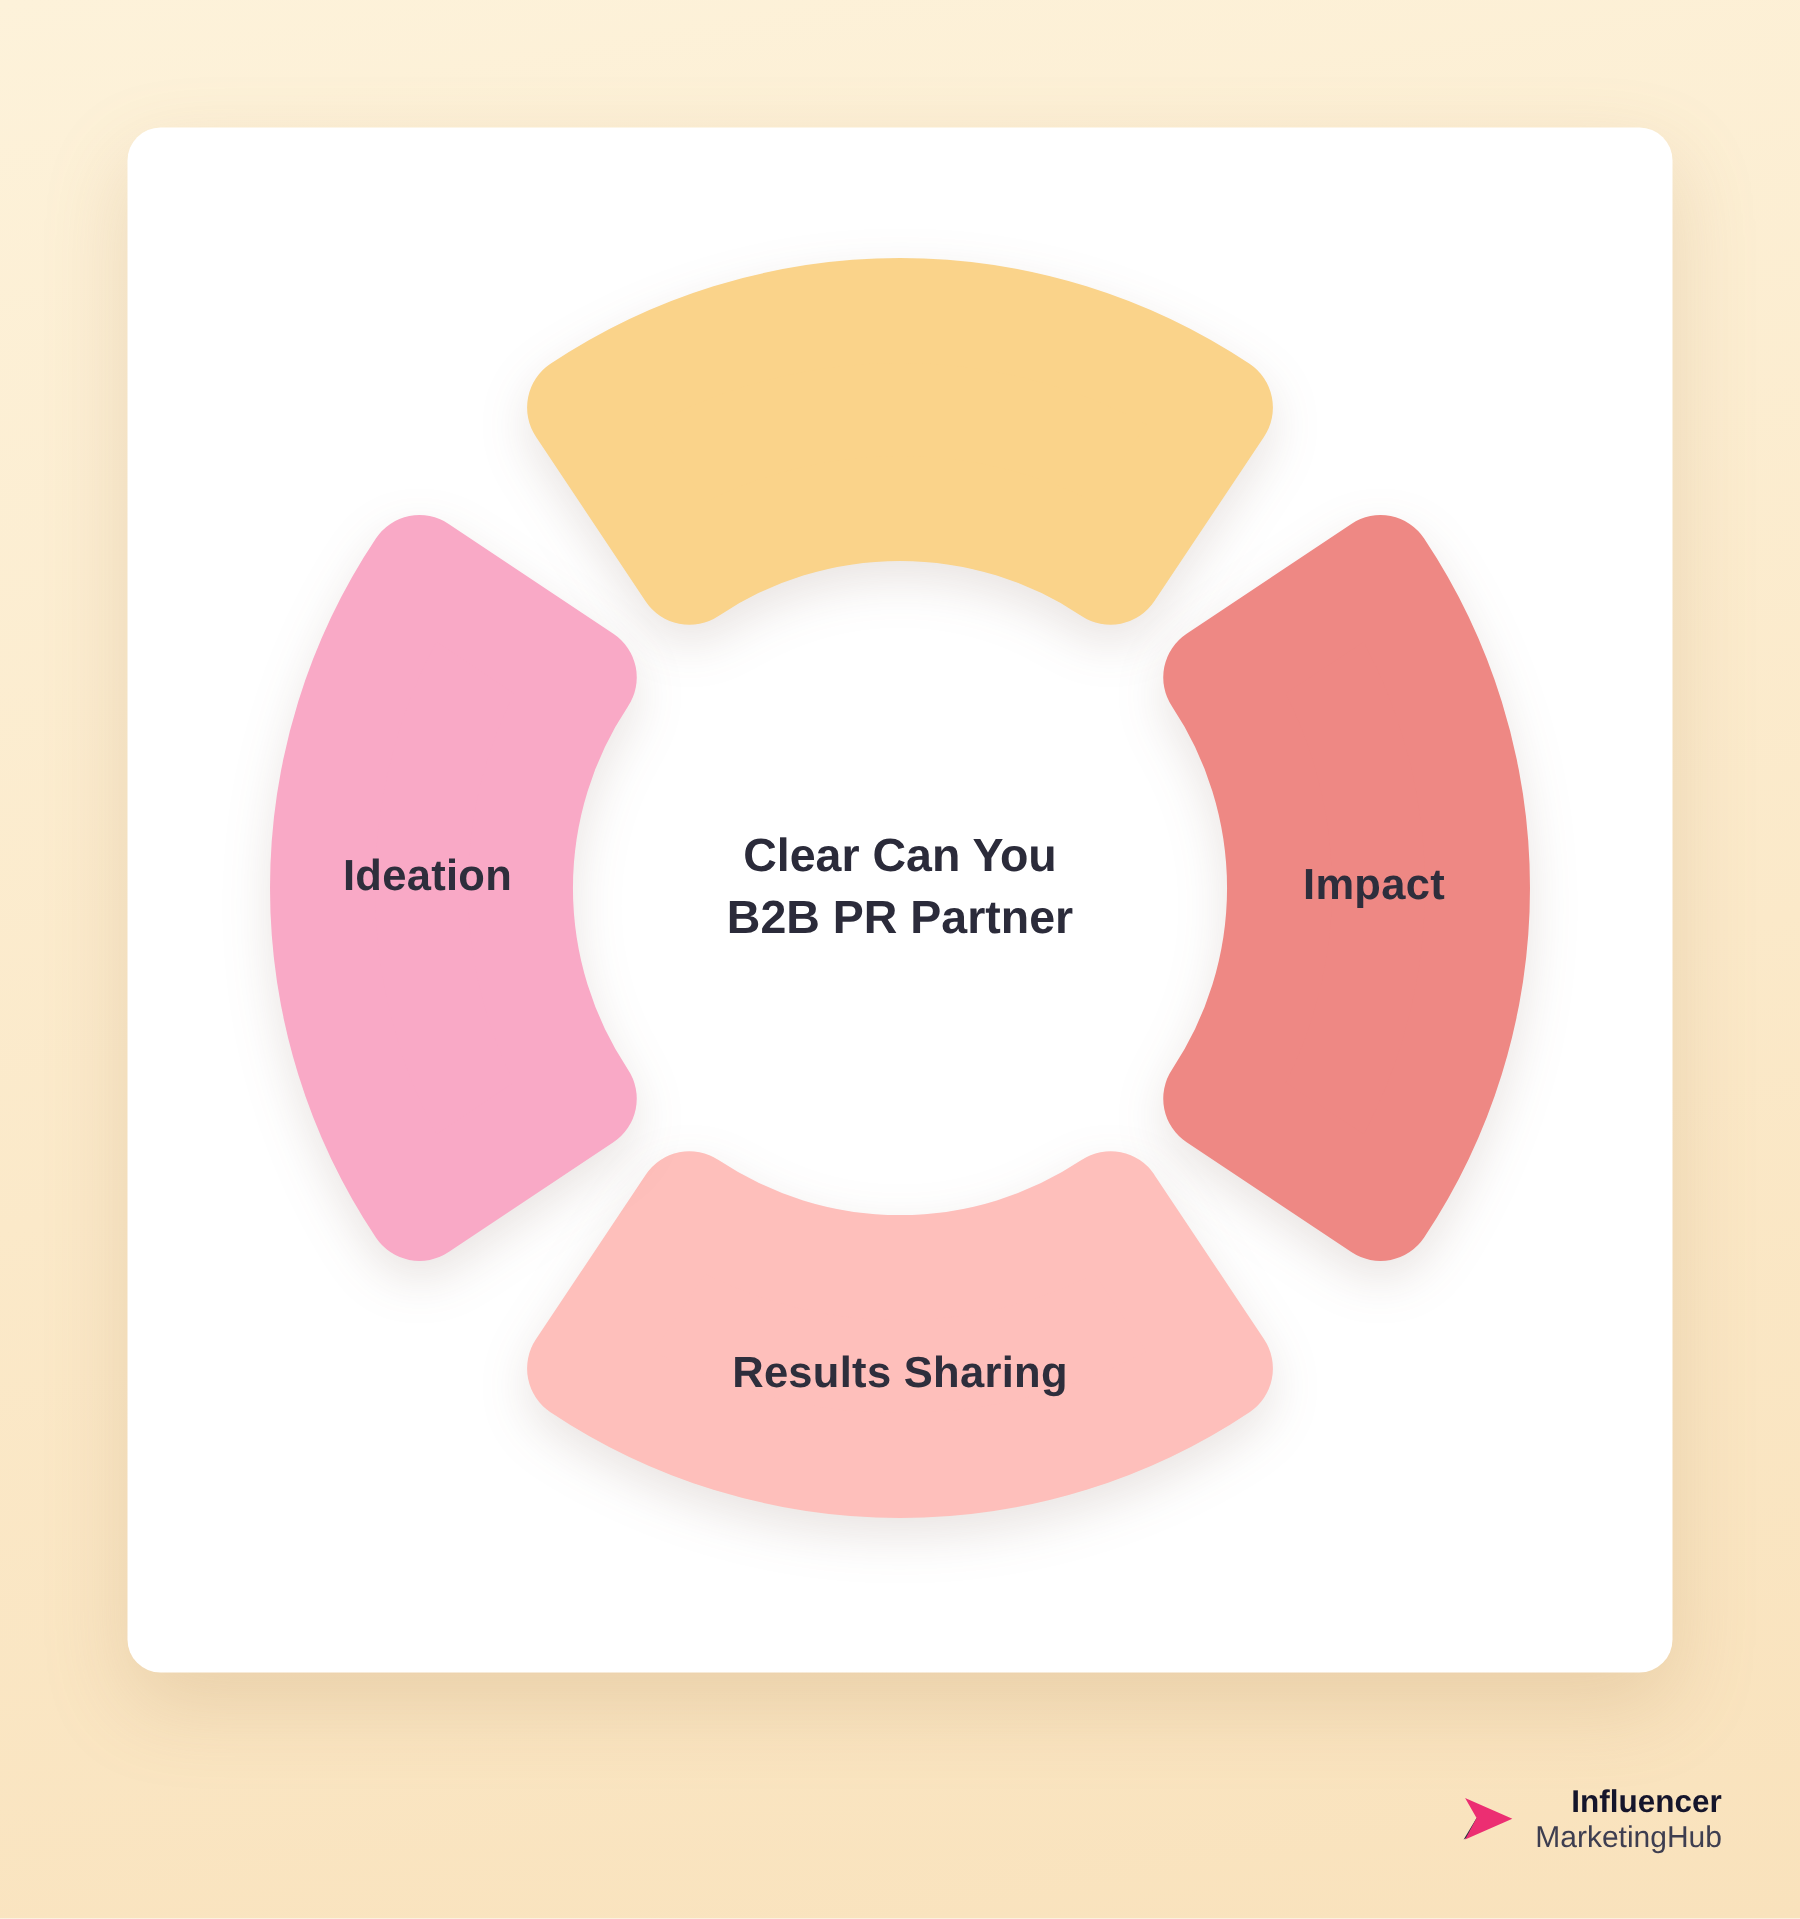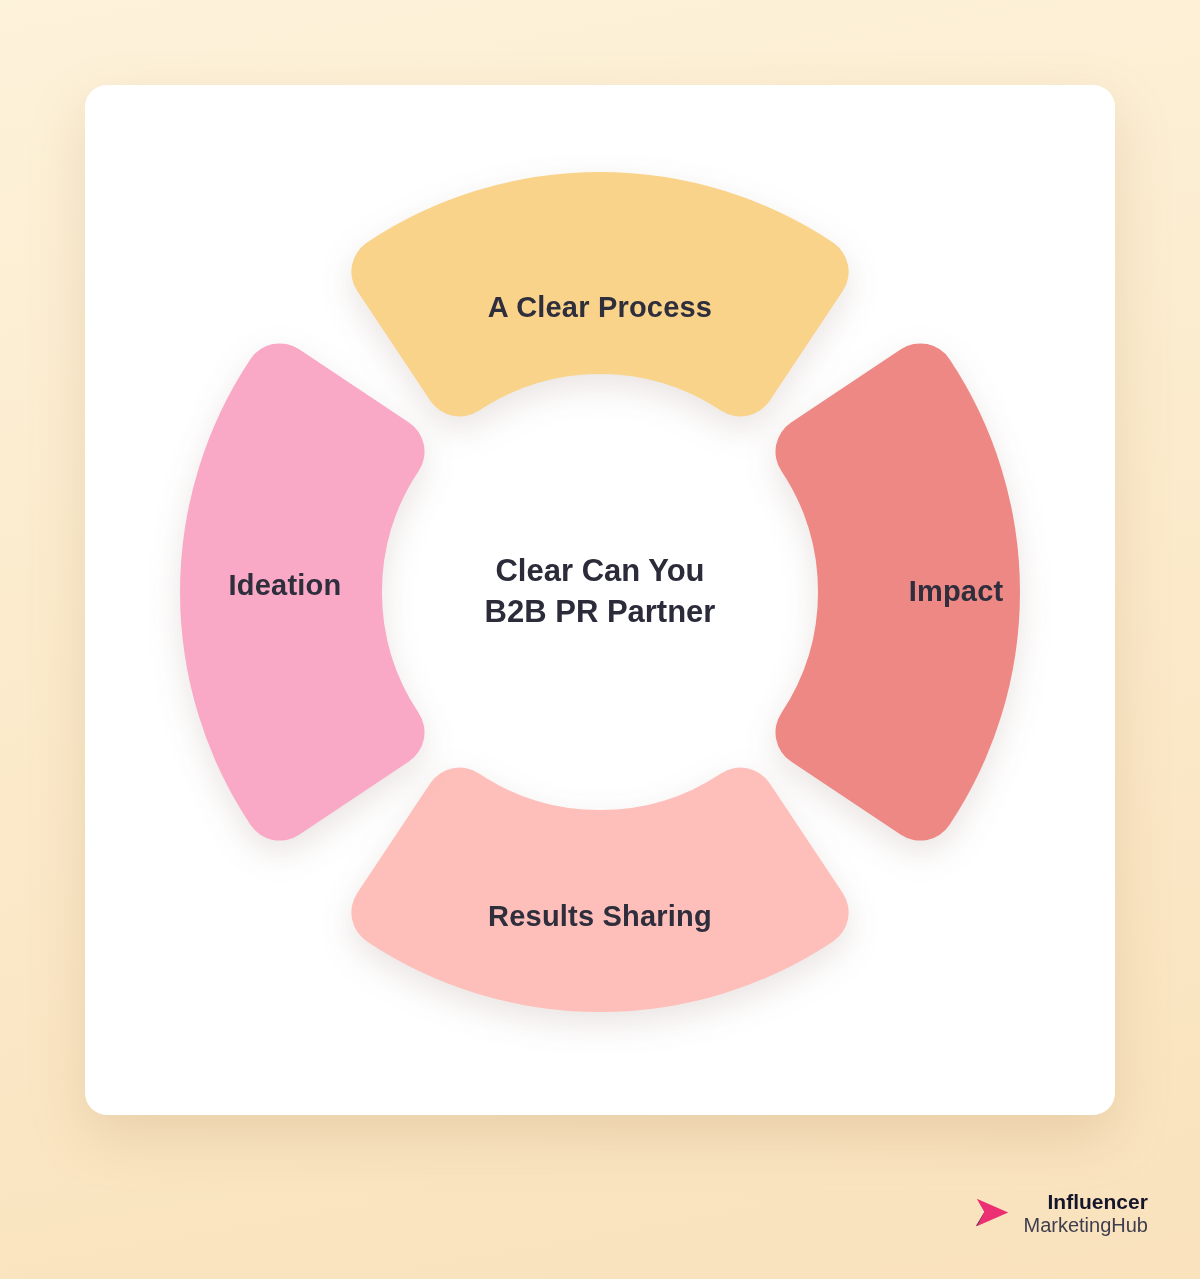--- a/index.html
+++ b/index.html
@@ -28,21 +28,21 @@
     position: absolute;
     transform: translate(-50%, -50%);
     font-weight: 700;
     font-size: 29px;
     letter-spacing: 0.2px;
     color: #2E2E3C;
     text-align: center;
     white-space: nowrap;
   }
   .label-top    { left: 515px; top: 222px; }
-  .label-right  { left: 831px; top: 506px; margin-left: 40px; }
+  .label-right  { left: 831px; top: 506px; }
   .label-left   { left: 200px; top: 500px; }
   .label-bottom { left: 515px; top: 831px; white-space: normal; line-height: 1.38; }
   .center-title {
     position: absolute;
     left: 515px; top: 506px;
     transform: translate(-50%, -50%);
     font-weight: 700;
     font-size: 31px;
     line-height: 1.33;
     color: #2B2B3A;
@@ -71,21 +71,20 @@
 
     <svg class="donut" viewBox="0 0 1030 1030" aria-hidden="true">
       <g stroke-width="70" stroke-linejoin="round" stroke-linecap="round">
         <path d="M 301.4 186.7 A 385 385 0 0 1 728.6 186.7 L 655.4 296.5 A 253 253 0 0 0 374.6 296.5 Z" fill="#FAD38A" stroke="#FAD38A"></path>
         <path d="M 835.3 293.4 A 385 385 0 0 1 835.3 720.6 L 725.5 647.4 A 253 253 0 0 0 725.5 366.6 Z" fill="#EE8884" stroke="#EE8884"></path>
         <path d="M 728.6 827.3 A 385 385 0 0 1 301.4 827.3 L 374.6 717.5 A 253 253 0 0 0 655.4 717.5 Z" fill="#FEBFBB" stroke="#FEBFBB"></path>
         <path d="M 194.7 720.6 A 385 385 0 0 1 194.7 293.4 L 304.5 366.6 A 253 253 0 0 0 304.5 647.4 Z" fill="#F9A9C6" stroke="#F9A9C6"></path>
       </g>
     </svg>
 
-    <div class="seg-label label-top">A Clear Process</div>
 
     <div class="seg-label label-right">Impact</div>
 
     <div class="seg-label label-bottom">
       <span>Results Sharing</span>
     </div>
 
     <div class="seg-label label-left">Ideation</div>
 
     <div class="center-title">

